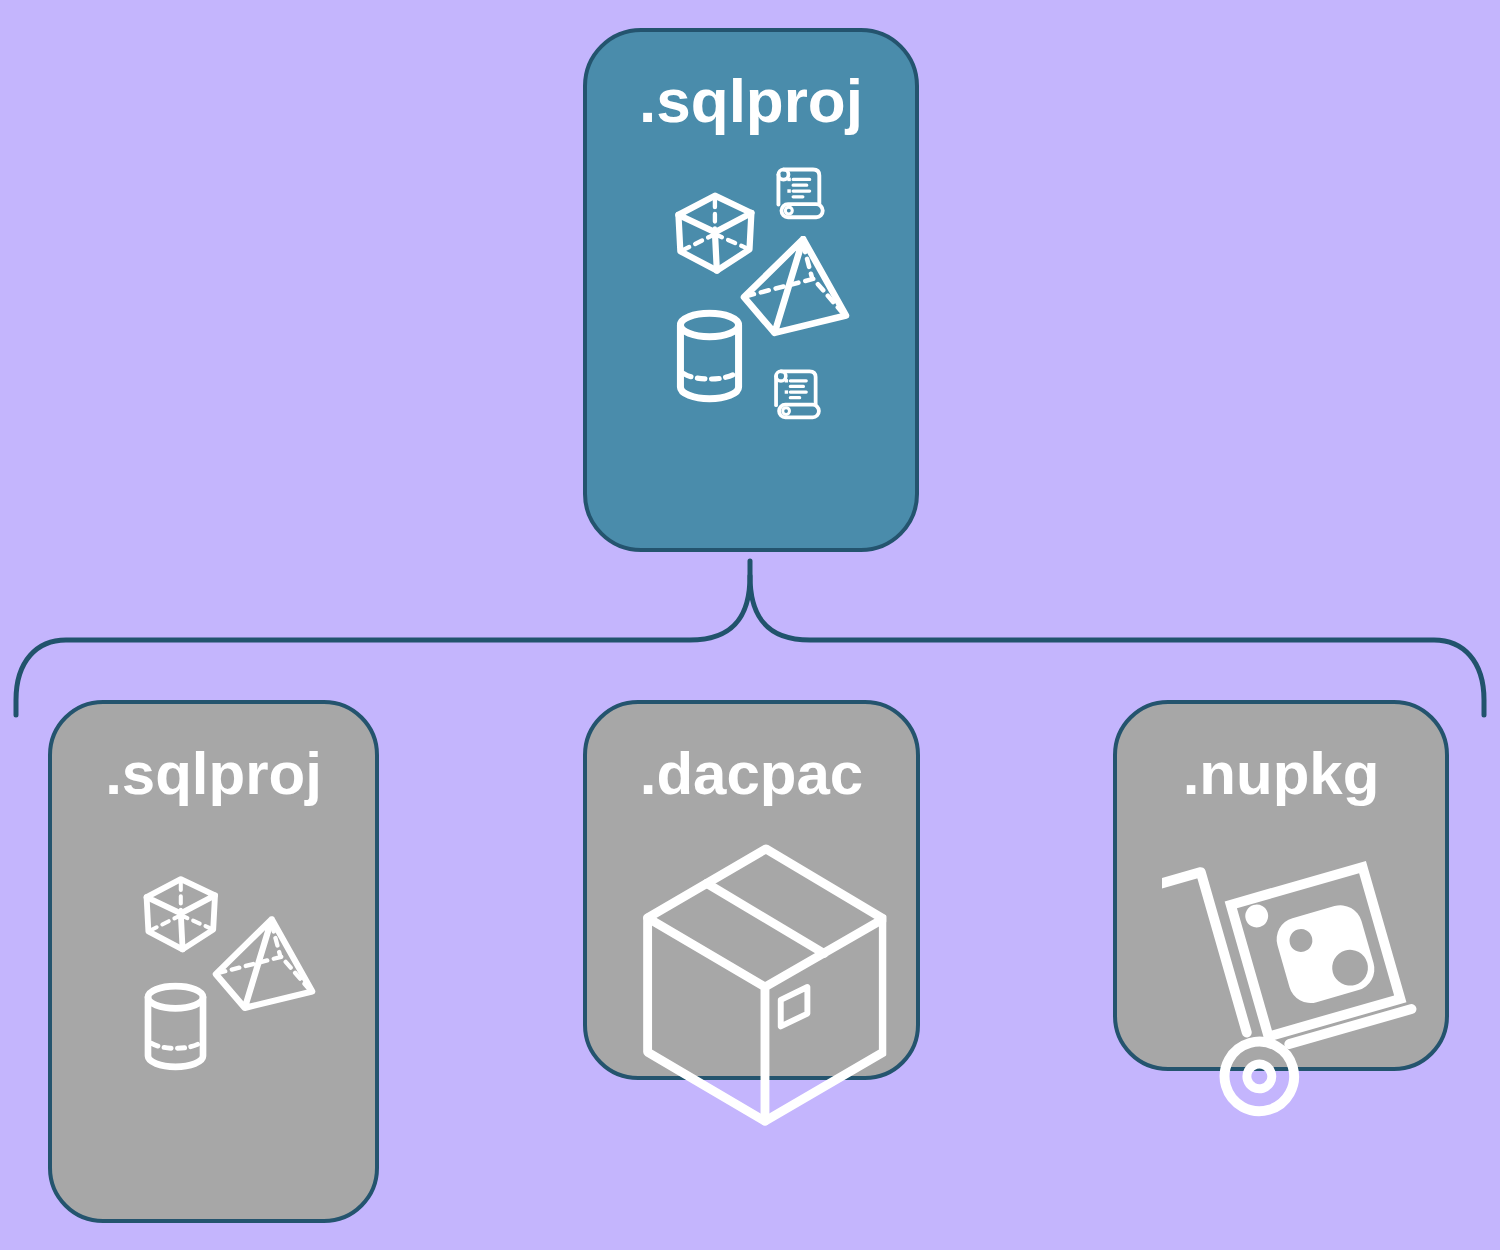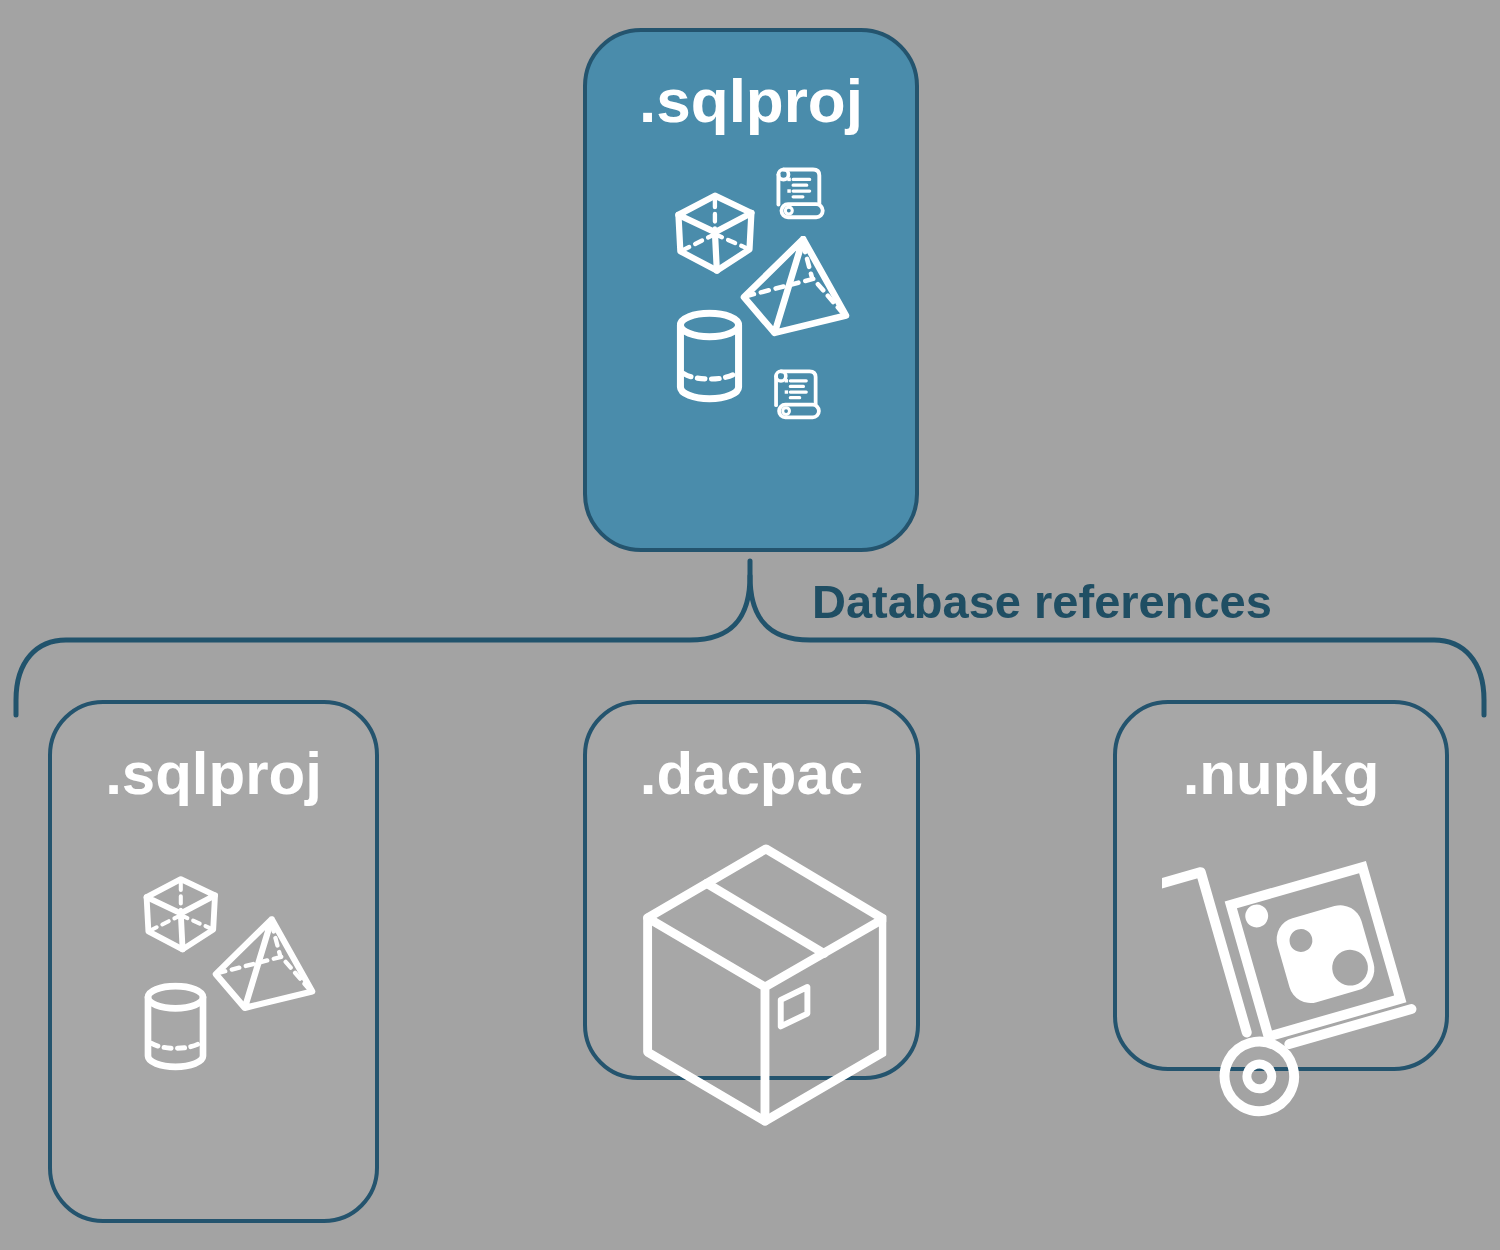--- a/index.html
+++ b/index.html
@@ -1,17 +1,17 @@
 <!DOCTYPE html>
 <html><head>
 <meta charset="utf-8">
 <style>
   html,body { margin:0; padding:0; background:#ffffff; }
   .canvas {
-    position:relative; width:1500px; height:1250px; background:#a3a3a3;
+    position:relative; width:1500px; height:1250px; background:#c4b5fd;
     font-family:"Liberation Sans", sans-serif; overflow:hidden;
   }
   .card {
     position:absolute; box-sizing:border-box;
     border:4px solid #24546E;
   }
   .card-root { background:#4A8CAB; border-radius:58px; }
   .card-child { background:#A7A7A7; border-radius:55px; }
   .card-title {
     color:#ffffff; font-weight:700; text-align:center; line-height:1;
@@ -117,21 +117,20 @@
       </svg>
   </div>
 
   <svg class="brace-svg" width="1500" height="1250" viewBox="0 0 1500 1250">
     <g fill="none" stroke="#21536C" stroke-width="5" stroke-linecap="round">
       <path d="M750,561 V576 C750,612 737,640 690,640 H66 C37,640 16,661 16,700 V715"></path>
       <path d="M750,576 C750,612 763,640 810,640 H1434 C1463,640 1484,661 1484,700 V715"></path>
     </g>
   </svg>
 
-  <div class="connector-label">Database references</div>
 
   <div id="child-card-0" class="card card-child">
     <div class="card-title">.sqlproj</div>
     <svg class="icon" style="left:82px;top:168px" width="90" height="90" viewBox="0 0 100 100">
         <use href="#sym-cube"></use>
       </svg>
     <svg class="icon" style="left:160px;top:212px" width="106" height="97" viewBox="0 0 110 100">
         <use href="#sym-pyramid"></use>
       </svg>
     <svg class="icon" style="left:88px;top:278px" width="71" height="89" viewBox="0 0 80 100">

